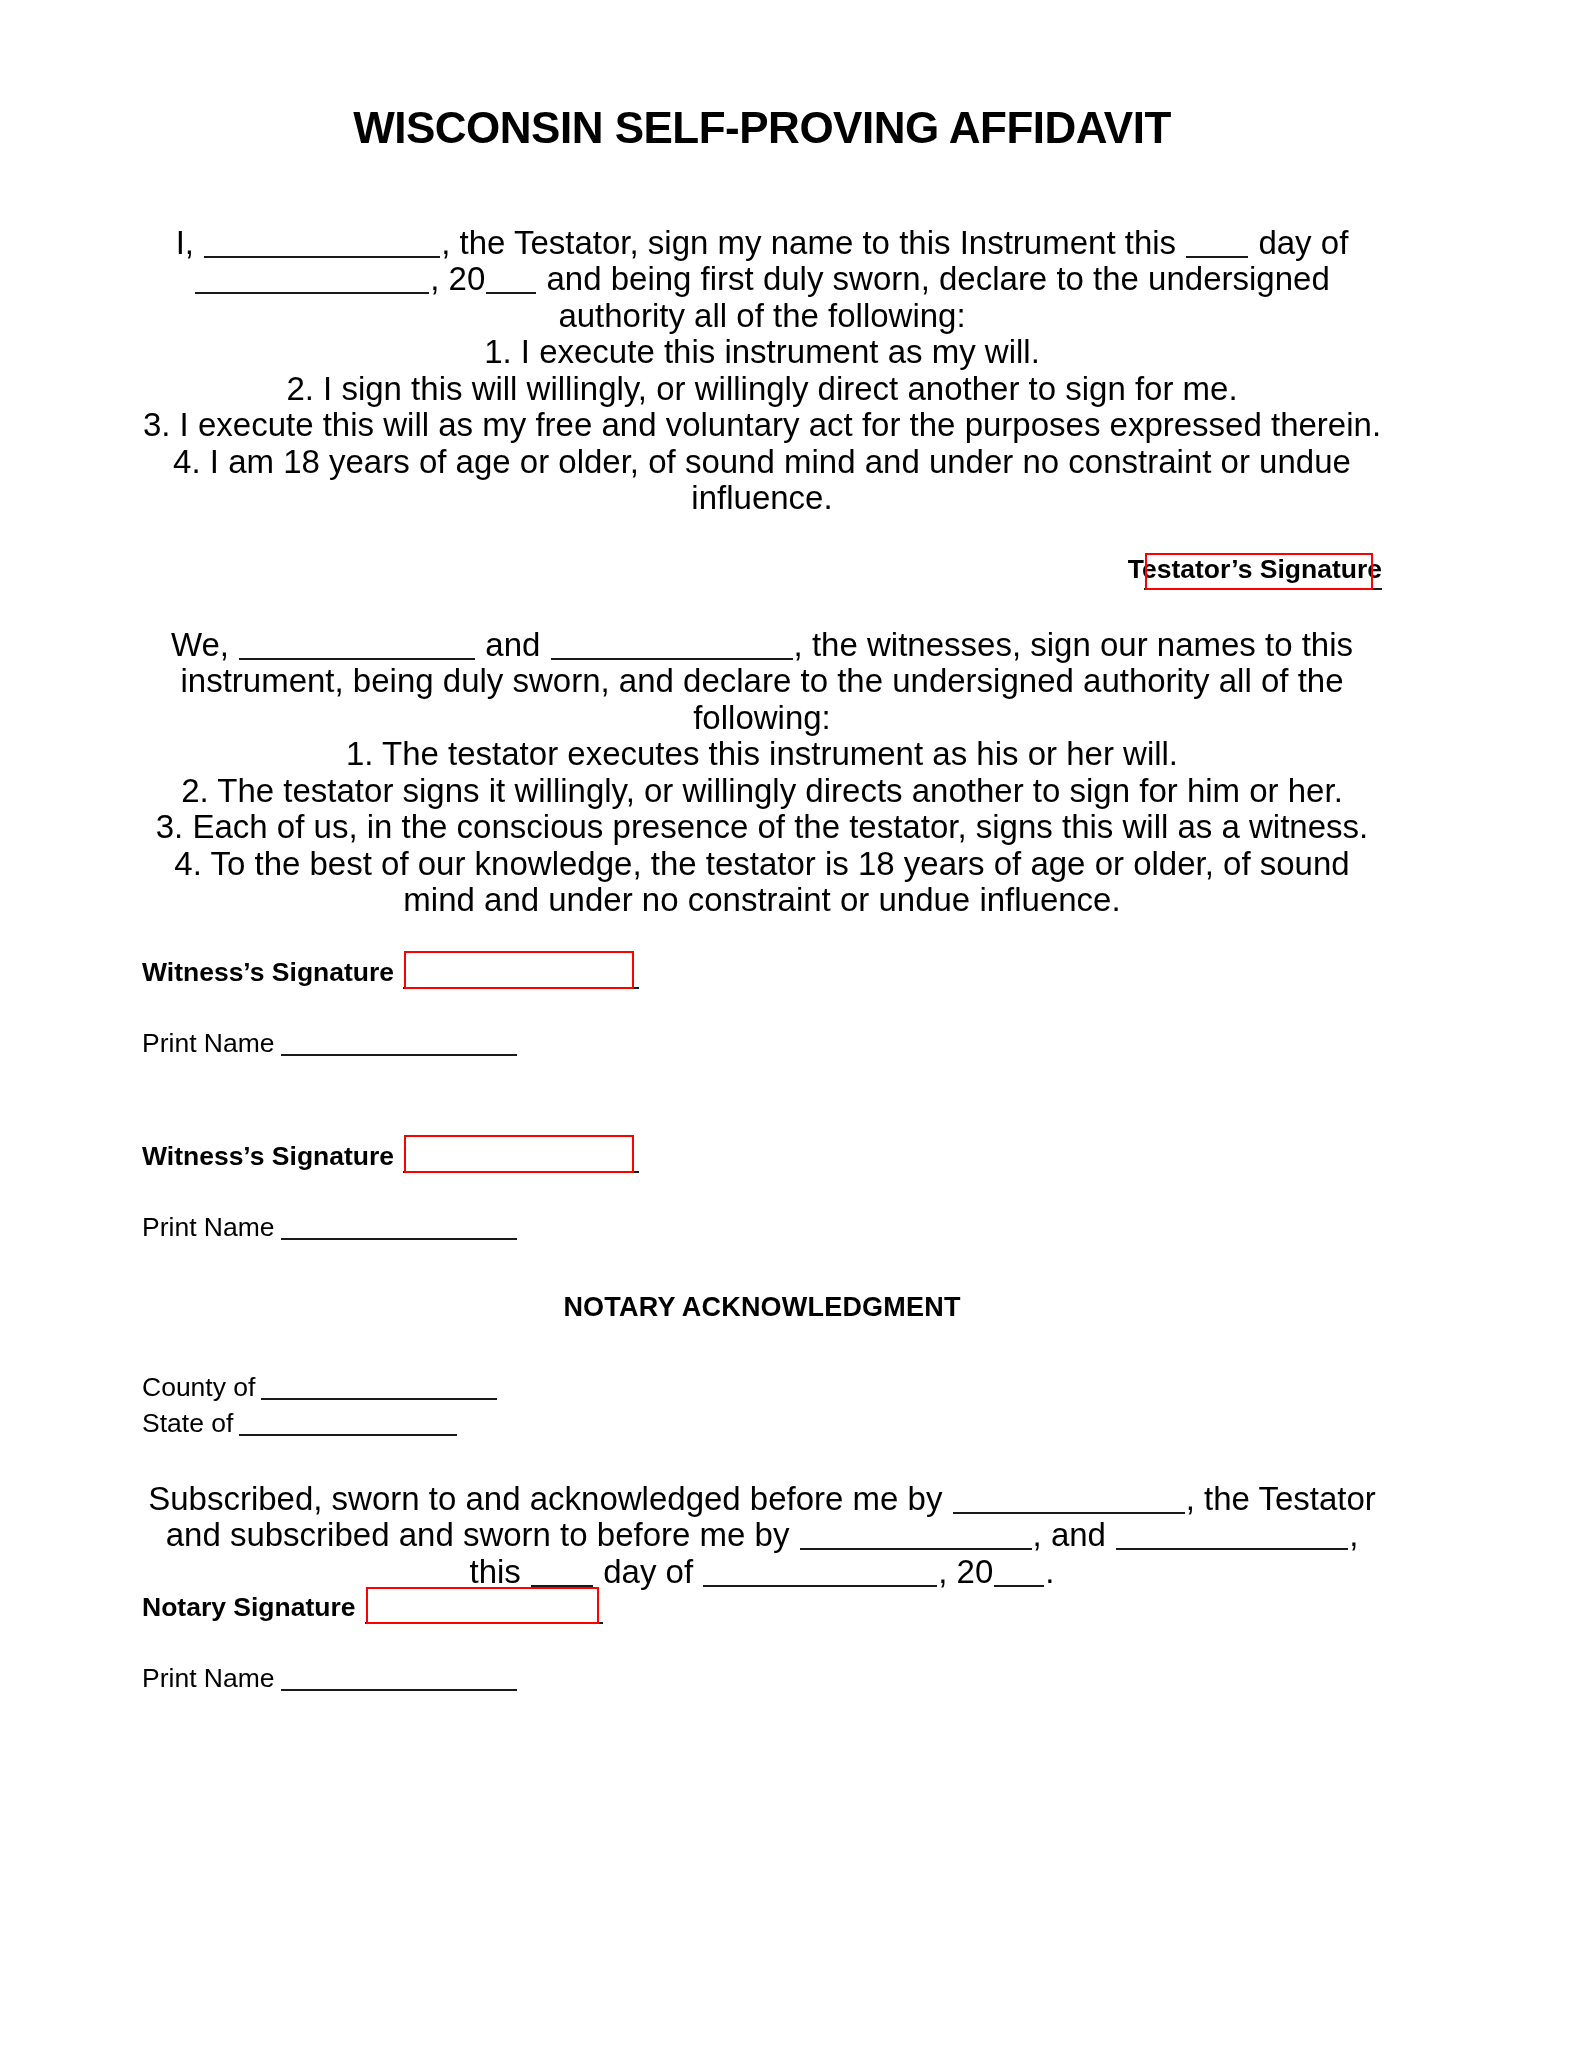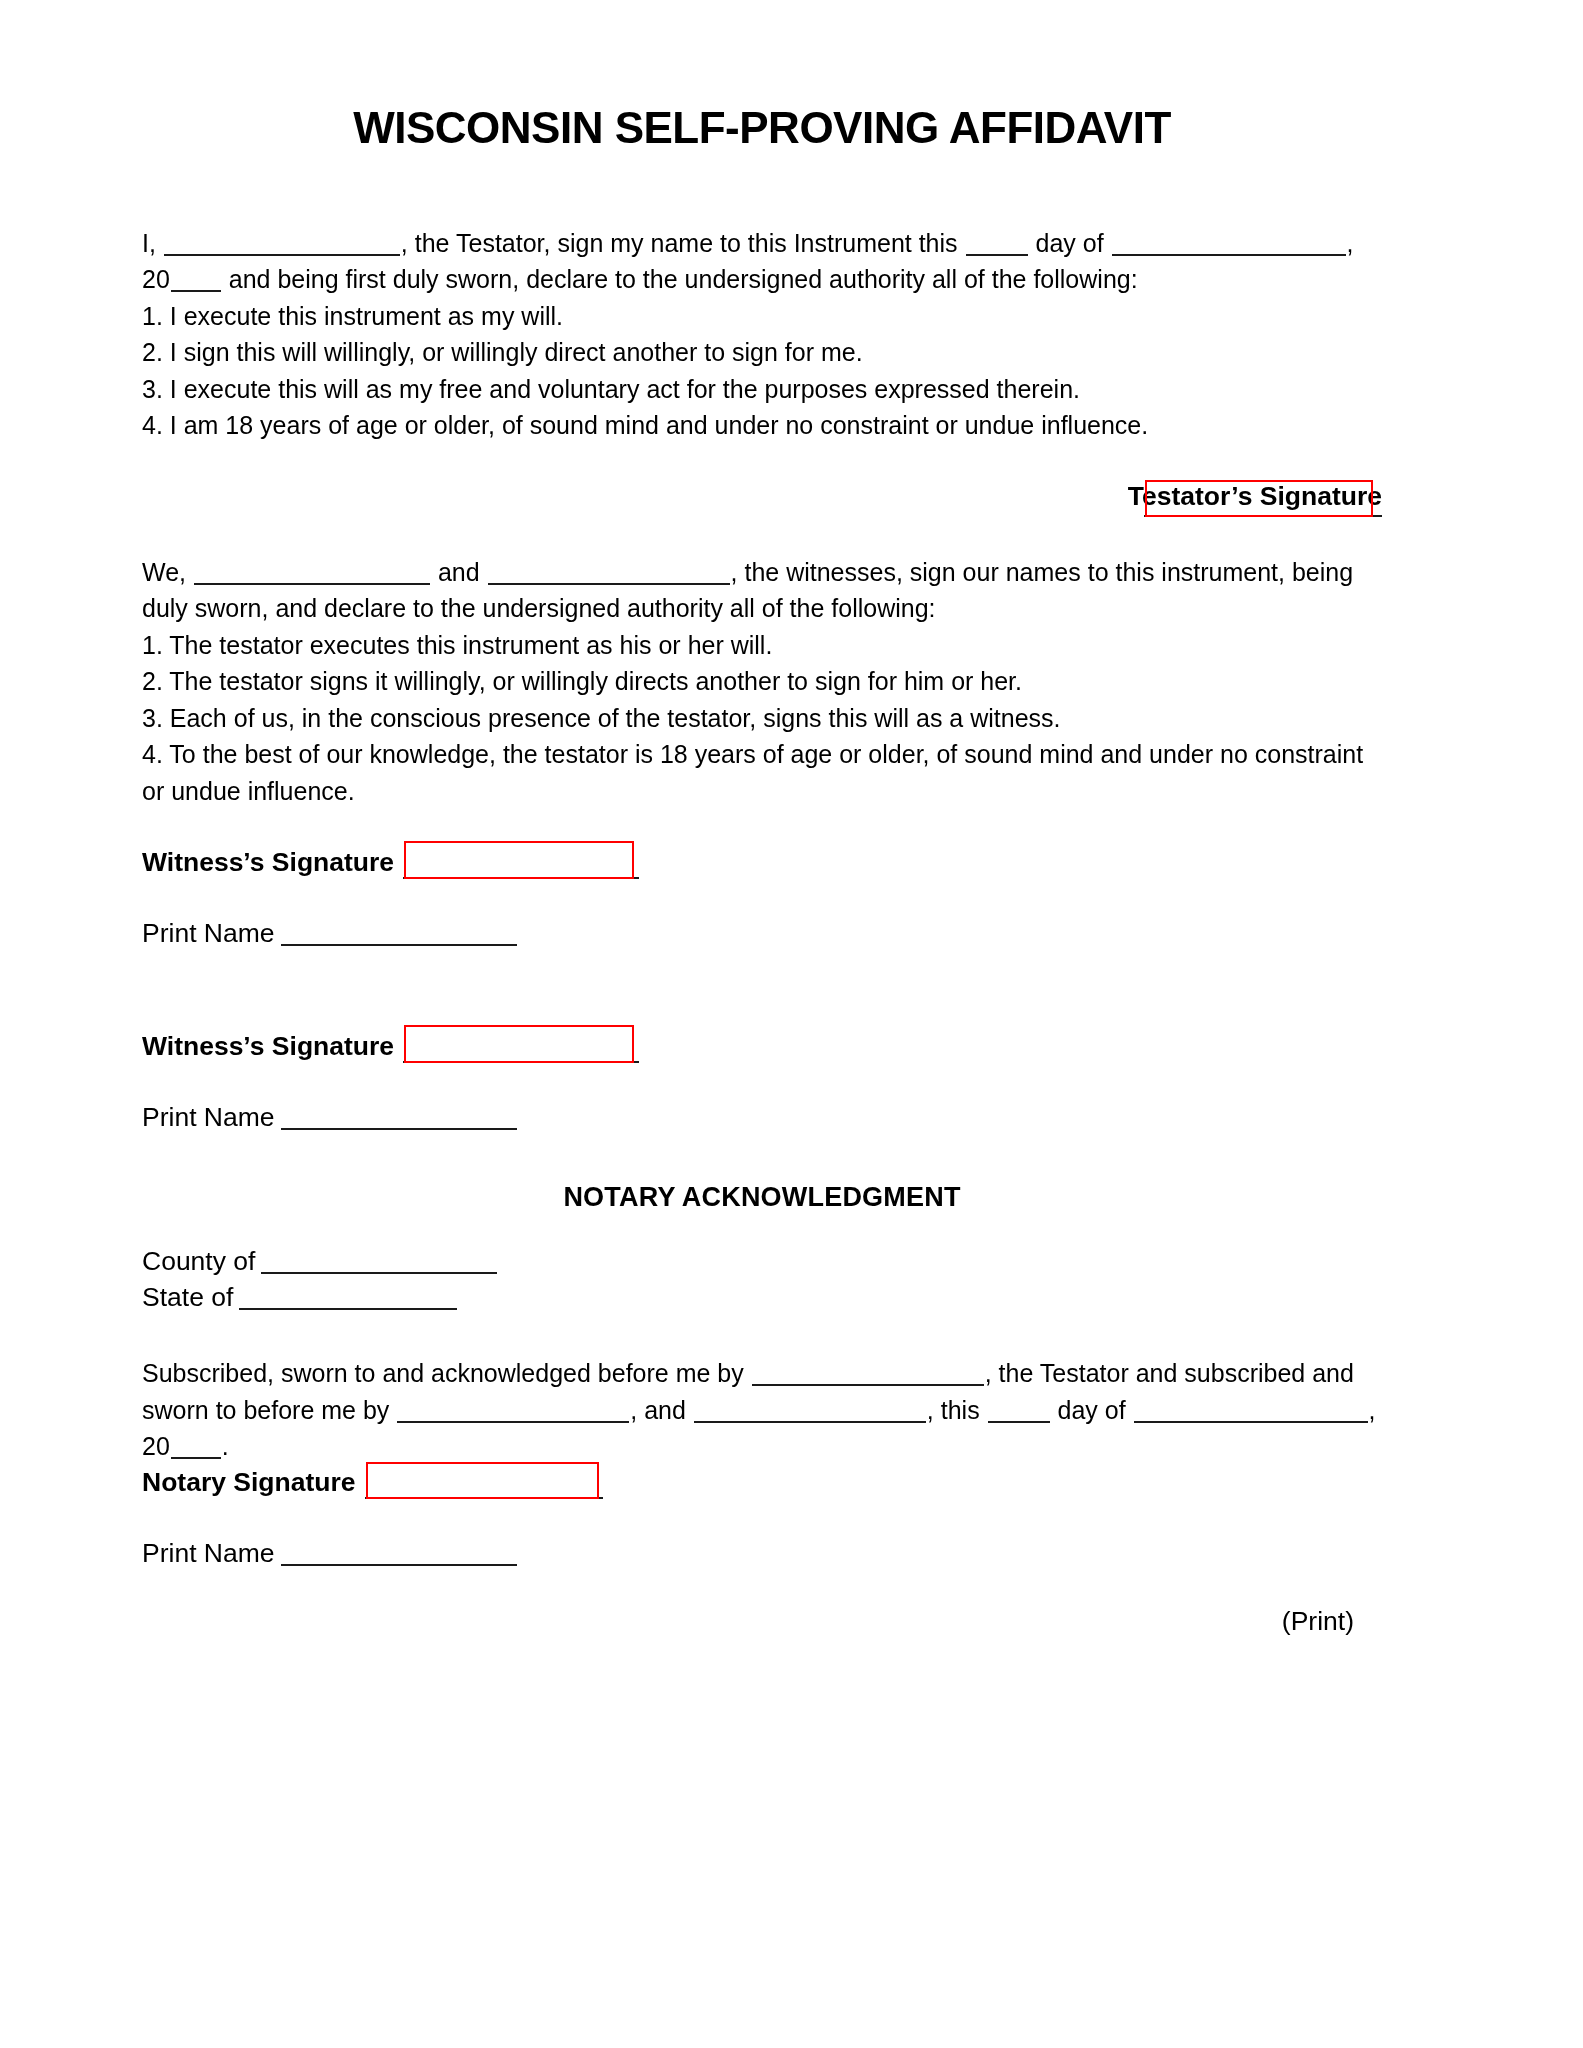--- a/index.html
+++ b/index.html
@@ -33,24 +33,24 @@
     font-weight: bold;
     letter-spacing: -0.5px;
     margin: 0;
     padding-top: 103px;
     line-height: 1.15;
     white-space: nowrap;
   }
 
   
   .para {
-    font-size: 25px;
+    font-size: 33px;
     line-height: 36.5px;
     margin: 0;
-    text-align: left;
+    text-align: center;
   }
   .block-top-1 { margin-top: 71px; }
   .block-witness { margin-top: 36px; }
 
   .line { display: block; }
 
   
   .blank {
     display: inline-block;
     border-bottom: 2px solid #1a1a1a;
@@ -126,21 +126,21 @@
     font-size: 27px;
     font-weight: bold;
     margin: 0;
     padding-top: 48px;
     letter-spacing: 0.2px;
   }
 
   .county-state {
     font-size: 26.5px;
     line-height: 36px;
-    margin-top: 30px;
+    margin-top: 46px;
   }
   .county-state .blank { margin-left: 6px; }
 
   .subscribed { margin-top: 40px; }
 
   .seal {
     font-size: 26.5px;
     text-align: right;
     margin-top: 36px;
     padding-right: 28px;

